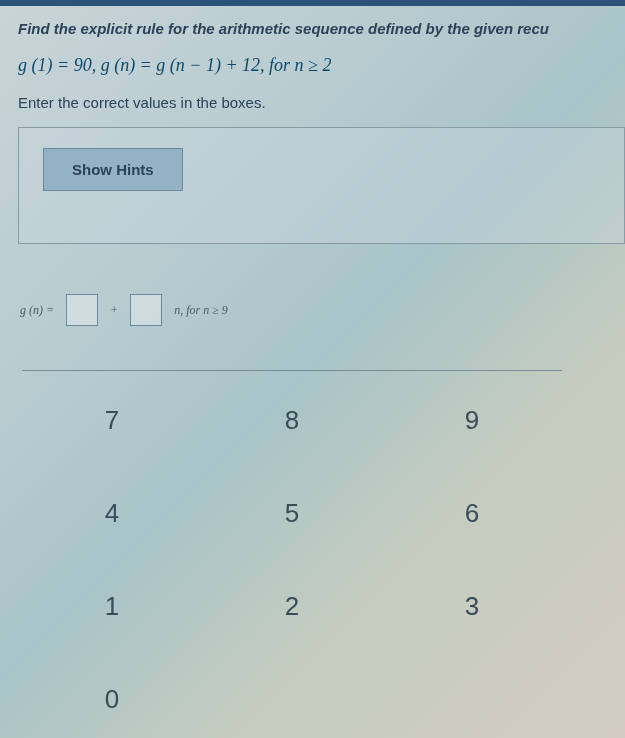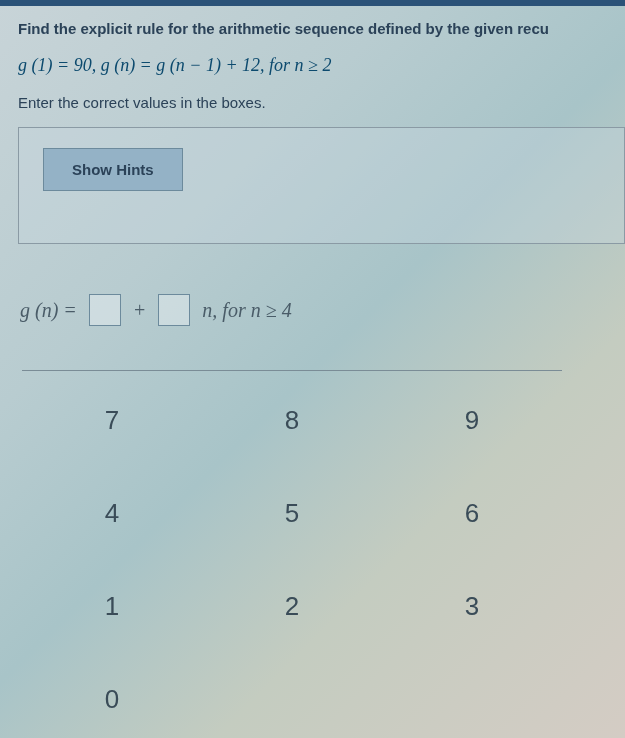--- a/index.html
+++ b/index.html
@@ -17,20 +17,21 @@
     width: 100%;
   }
   .content {
     padding: 14px 0 0 18px;
   }
   .question {
     color: #2b4258;
     font-size: 15px;
     font-weight: bold;
     margin-bottom: 18px;
+    font-style: italic;
   }
   .formula {
     color: #0c4a6e;
     font-size: 18px;
     font-family: Georgia, 'Times New Roman', serif;
     font-style: italic;
     margin-bottom: 18px;
   }
   .instruction {
     color: #2b4258;
@@ -50,21 +51,21 @@
     color: #2b4258;
     font-weight: bold;
     font-size: 15px;
     padding: 12px 28px;
     cursor: pointer;
     font-family: inherit;
   }
   .answer-line {
     font-family: Georgia, 'Times New Roman', serif;
     font-style: italic;
-    font-size: 20px;
+    font-size: 12px;
     color: #4a5c68;
     display: flex;
     align-items: center;
     gap: 12px;
     margin-bottom: 44px;
     padding-left: 2px;
   }
   .answer-box {
     width: 32px;
     height: 32px;
@@ -109,21 +110,21 @@
 
   <div class="hints-box">
     <button class="show-hints">Show Hints</button>
   </div>
 
   <div class="answer-line">
     <span>g (n) =</span>
     <span class="answer-box"></span>
     <span>+</span>
     <span class="answer-box"></span>
-    <span>n, for n ≥ 4</span>
+    <span>n, for n ≥ 9</span>
   </div>
 
   <div class="keypad">
     <hr>
     <div class="keypad-row">
       <div class="key">7</div>
       <div class="key">8</div>
       <div class="key">9</div>
     </div>
     <div class="keypad-row">

